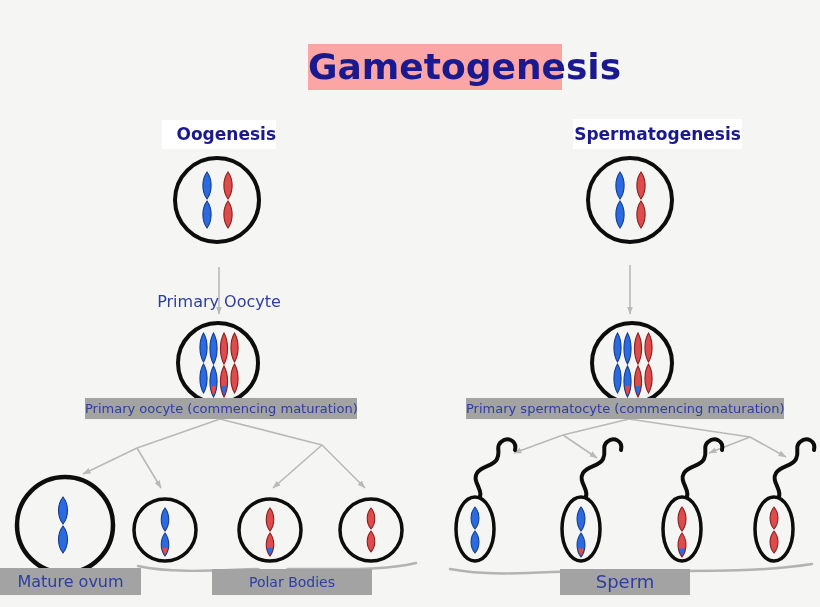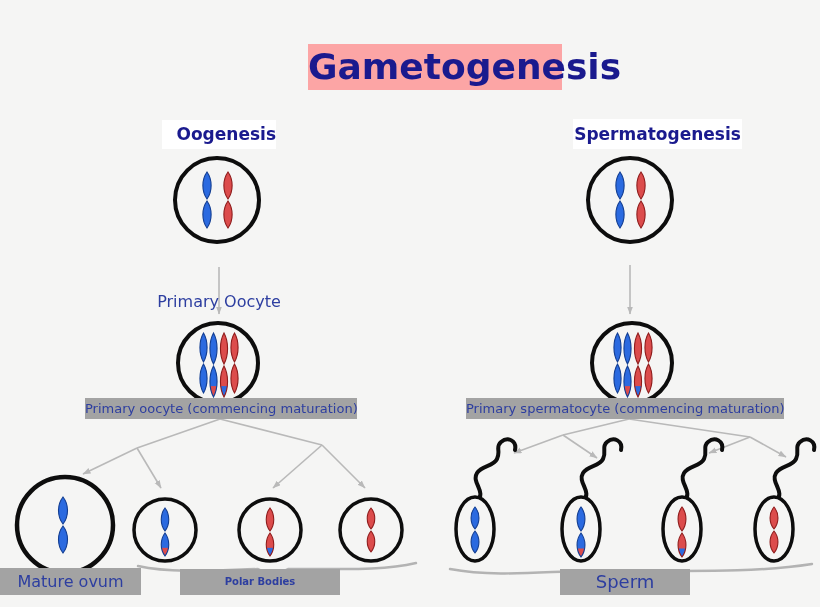--- a/index.html
+++ b/index.html
@@ -25,21 +25,21 @@
   }
   #heading-sp{
     left:541px;top:119px;width:169px;height:30px;line-height:30px;
     font-size:17px;font-weight:bold;color:var(--heading,#1a1a8e);background:#ffffff;margin-left:32px;
   }
   #lbl-po{left:119px;top:243px;width:200px;height:22px;line-height:22px;font-size:16px;margin-top:48px;}
   #lbl-ps{left:532px;top:243px;width:200px;height:18px;line-height:18px;font-size:13px;}
   #lbl-oom{left:85px;top:398px;width:272px;height:21px;line-height:21px;font-size:13px;}
   #lbl-spm{left:466px;top:398px;width:318px;height:21px;line-height:21px;font-size:13px;}
   #lbl-mo{left:0px;top:568px;width:141px;height:27px;line-height:27px;font-size:16px;}
-  #lbl-pb{left:180px;top:569px;width:160px;height:26px;line-height:26px;font-size:10px;font-weight:bold;}
+  #lbl-pb{left:212px;top:569px;width:160px;height:26px;line-height:26px;font-size:14px;}
   #lbl-sperm{left:560px;top:569px;width:130px;height:26px;line-height:26px;font-size:18px;}
 </style>
 </head>
 <body style="--heading: #1a1a8e; --label: #2d3ea0; background: rgb(245, 245, 244);">
 
 <div id="stage">
 
   <svg id="diagram" width="820" height="607" viewBox="0 0 820 607">
       <defs>
         <marker id="arw" markerWidth="10" markerHeight="8" refX="7.5" refY="3" orient="auto" markerUnits="userSpaceOnUse">

